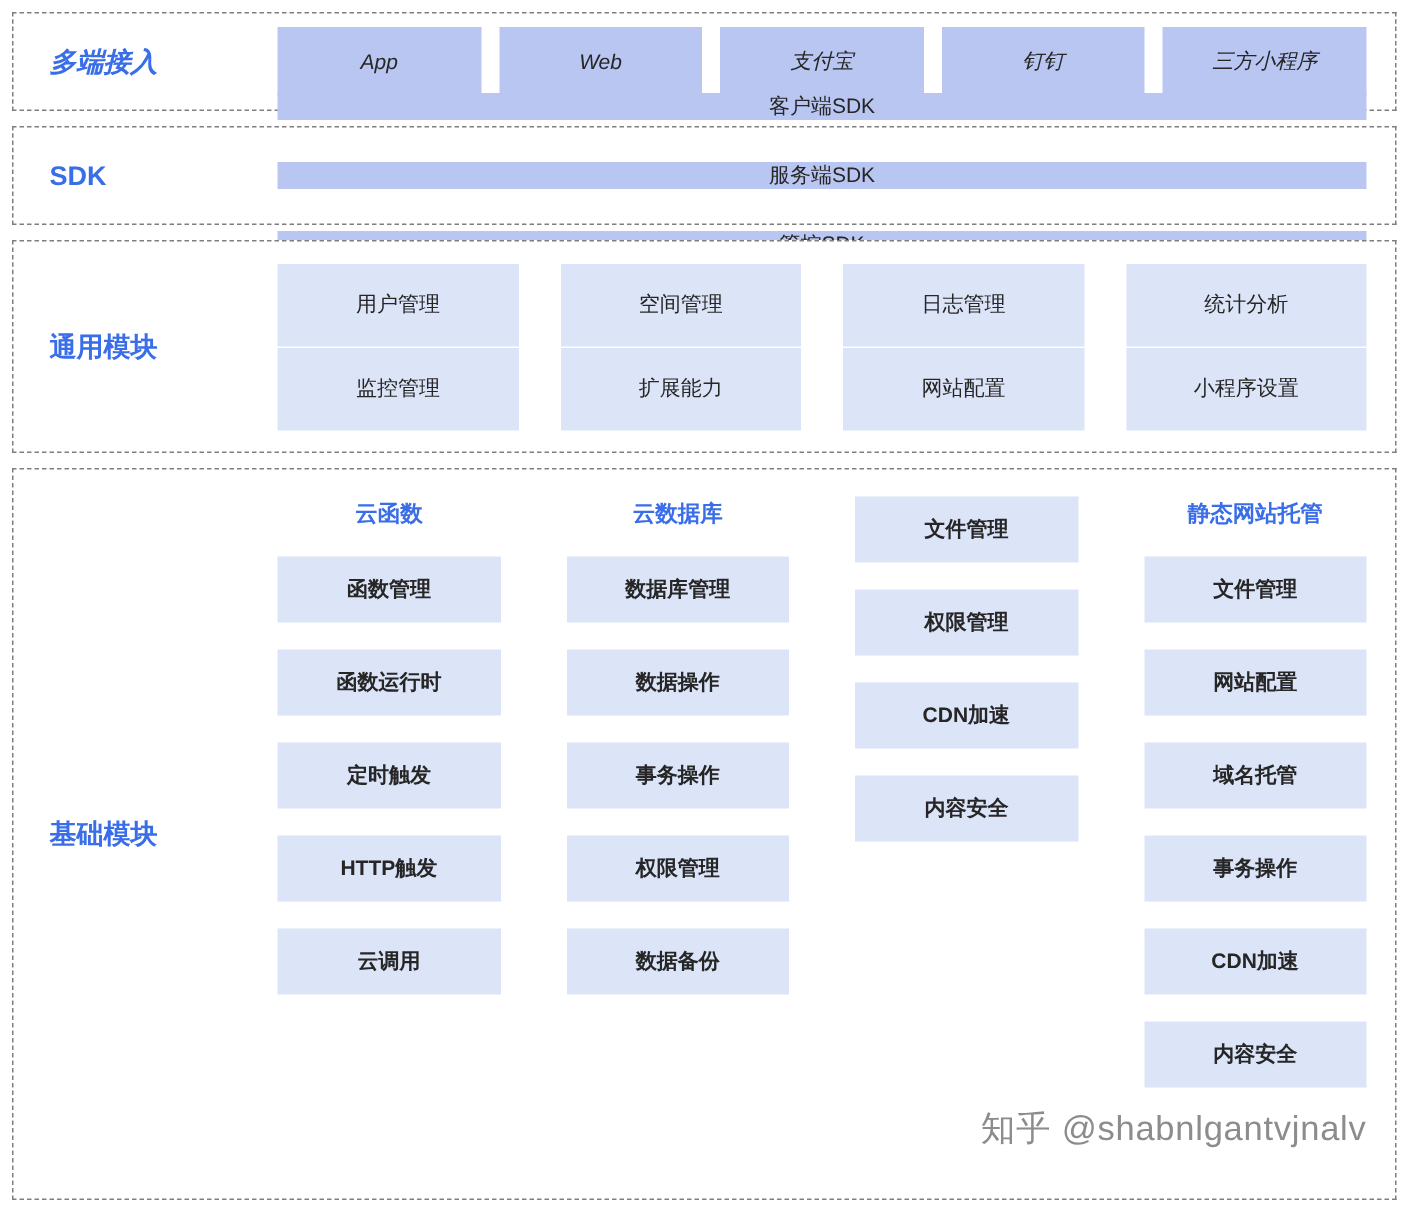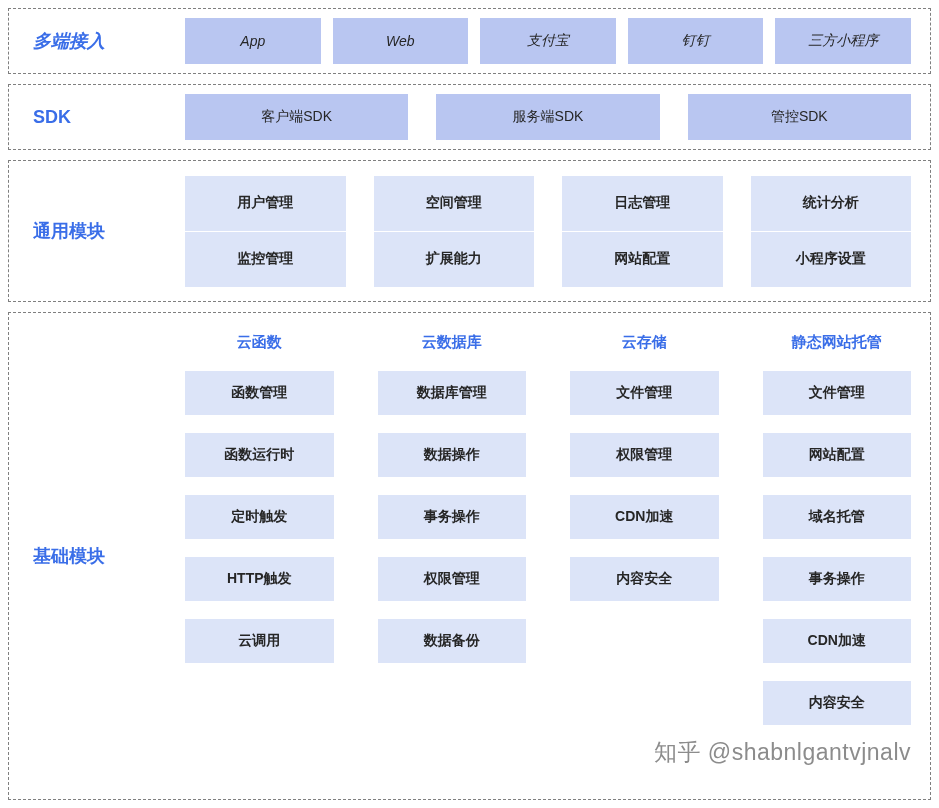--- a/index.html
+++ b/index.html
@@ -31,29 +31,28 @@
   .dark  { background: #b9c6f1; }
   .light { background: #dce4f8; }
 
   
   .band.access { height: 66px; font-style: italic; }
   .band.access .band-items { gap: 12px; }
   .band.access .box { flex: 1; height: 46px; }
 
   
   .band.sdk { height: 66px; }
-  .band.sdk .band-items { gap: 28px; }
+  .band.sdk .band-items { gap: 28px; flex-direction: column; }
   .band.sdk .box { flex: 1; height: 46px; }
 
   
   .band.common { height: 142px; }
   .band.common .band-items {
     display: grid; grid-template-columns: repeat(4, 1fr);
     gap: 1px 28px;
-    font-weight: bold;
   }
   .band.common .box { height: 55px; }
 
   
   .band.basic { height: 488px; align-items: center; }
   .band.basic .band-items {
     gap: 44px; align-self: flex-start; padding-top: 18px; justify-content: space-between;
   }
   .col { flex: 1; display: flex; flex-direction: column; gap: 18px; }
   .col-header {
@@ -123,21 +122,20 @@
       <div class="col">
         <div class="col-header">云数据库</div>
         <div class="box light">数据库管理</div>
         <div class="box light">数据操作</div>
         <div class="box light">事务操作</div>
         <div class="box light">权限管理</div>
         <div class="box light">数据备份</div>
       </div>
 
       <div class="col">
-        <div class="col-header">云存储</div>
         <div class="box light">文件管理</div>
         <div class="box light">权限管理</div>
         <div class="box light">CDN加速</div>
         <div class="box light">内容安全</div>
       </div>
 
       <div class="col">
         <div class="col-header">静态网站托管</div>
         <div class="box light">文件管理</div>
         <div class="box light">网站配置</div>

